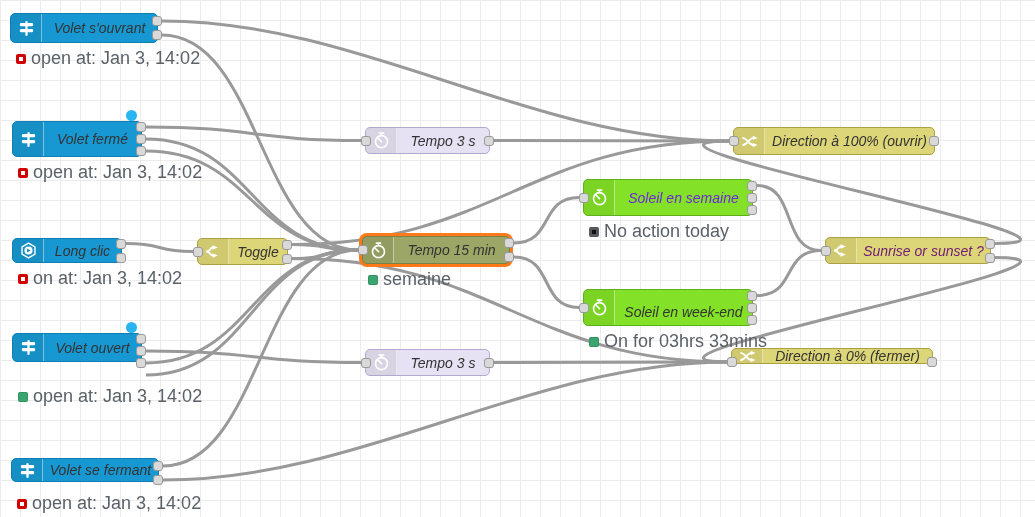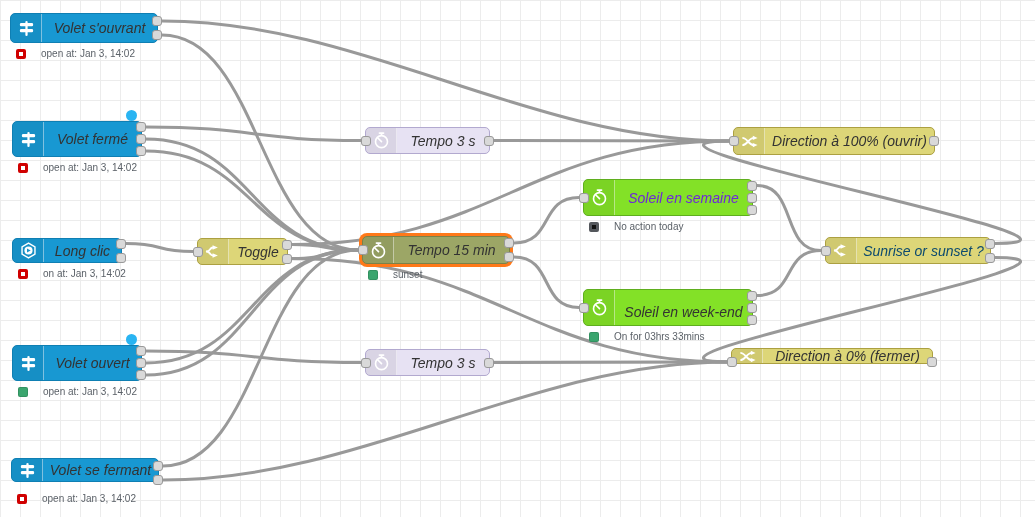--- a/index.html
+++ b/index.html
@@ -26,22 +26,22 @@
   .node-label{
     flex:1;display:flex;align-items:center;justify-content:center;
     font-style:italic;font-size:14px;color:#333;white-space:nowrap;padding:0 6px;overflow:hidden;
   }
   .port{
     position:absolute;width:10px;height:10px;box-sizing:border-box;
     background:#d9d9d9;border:1px solid #999;border-radius:3px;
   }
   .badge{position:absolute;top:-12px;right:4px;width:11px;height:11px;border-radius:50%;}
   .status{
-    position:absolute;display:flex;align-items:center;gap:15px;
-    font-size:10px;white-space:nowrap;
+    position:absolute;display:flex;align-items:center;gap:5px;
+    font-size:18px;white-space:nowrap;
   }
   .sicon{width:10px;height:10px;border-radius:2px;box-sizing:border-box;flex:0 0 10px;}
 </style>
 </head>
 <body>
 
 <div id="canvas" style="width: 1035px; height: 517px;">
   <svg id="wires" xmlns="http://www.w3.org/2000/svg" viewBox="0 0 1035 517">
       <path d="M 162 21 C 362 21 529 141 729 141" stroke="#999999"></path>
       <path d="M 162 35 C 260 35 260 250 358 250" stroke="#999999"></path>
@@ -114,21 +114,21 @@
         </svg>
       </div>
       <span class="node-label" style="color: rgb(51, 51, 51);">Long clic</span>
       <span class="port" style="right: -5px; top: -0.5px; background: rgb(217, 217, 217); border-color: rgb(153, 153, 153);"></span>
       <span class="port" style="right: -5px; top: 13.5px; background: rgb(217, 217, 217); border-color: rgb(153, 153, 153);"></span>
     </div>
     <div class="status" style="left: 18px; top: 268px; color: rgb(91, 97, 104);">
       <span class="sicon" style="border: 3px solid rgb(208, 0, 0); background: rgb(255, 255, 255);"></span>
       <span>on at: Jan 3, 14:02</span>
     </div>
-    <div class="node" style="left: 12px; top: 345px; width: 130px; height: 36px; background: rgb(24, 152, 210); border-color: rgb(15, 127, 179);">
+    <div class="node" style="left: 12px; top: 333px; width: 130px; height: 29px; background: rgb(24, 152, 210); border-color: rgb(15, 127, 179);">
       <div class="icon-strip">
         <svg viewBox="0 0 20 20">
           <g fill="#fff">
             <rect x="8.8" y="2" width="2.4" height="16" rx="1.2"></rect>
             <rect x="3" y="4.3" width="14" height="3.4" rx="1.4"></rect>
             <rect x="3" y="10.6" width="14" height="3.4" rx="1.4"></rect>
           </g>
         </svg>
       </div>
       <span class="node-label" style="color: rgb(51, 51, 51);">Volet ouvert</span>
@@ -201,21 +201,21 @@
           </g>
         </svg>
       </div>
       <span class="node-label" style="color: rgb(51, 51, 51);">Tempo 15 min</span>
       <span class="port" style="left: -5px; top: 8px; background: rgb(217, 217, 217); border-color: rgb(153, 153, 153);"></span>
       <span class="port" style="right: -5px; top: 1px; background: rgb(217, 217, 217); border-color: rgb(153, 153, 153);"></span>
       <span class="port" style="right: -5px; top: 15px; background: rgb(217, 217, 217); border-color: rgb(153, 153, 153);"></span>
     </div>
     <div class="status" style="left: 368px; top: 269px; color: rgb(91, 97, 104);">
       <span class="sicon" style="background: rgb(58, 165, 110); border: 1px solid rgba(0, 0, 0, 0.12);"></span>
-      <span>sunset</span>
+      <span>semaine</span>
     </div>
     <div class="node" style="left: 583px; top: 179px; width: 170px; height: 37px; background: rgb(131, 225, 39); border-color: rgb(95, 174, 30);">
       <div class="icon-strip">
         <svg viewBox="0 0 20 20">
           <g stroke="#fff" fill="none">
             <circle cx="10" cy="11.2" r="6.3" stroke-width="1.7"></circle>
             <path d="M10 11.2 L5.9 7.1" stroke-width="1.7" stroke-linecap="round"></path>
             <path d="M7.9 2.2 h4.2" stroke-width="1.9" stroke-linecap="round"></path>
             <path d="M10 2.4 v2.4" stroke-width="1.9"></path>
           </g>
@@ -271,21 +271,21 @@
       <div class="icon-strip">
         <svg viewBox="0 0 20 20">
           <g stroke="#fff" stroke-width="2.1" fill="none" stroke-linecap="round">
             <path d="M3 10 C6.5 10 6 5.8 9.5 5.8"></path>
             <path d="M3 10 C6.5 10 6 14.2 9.5 14.2"></path>
           </g>
           <path d="M9 3.4 L14.6 5.8 L9 8.2 Z" fill="#fff"></path>
           <path d="M9 11.8 L14.6 14.2 L9 16.6 Z" fill="#fff"></path>
         </svg>
       </div>
-      <span class="node-label" style="color: #0c4a6e;">Sunrise or sunset ?</span>
+      <span class="node-label" style="color: #701a75;">Sunrise or sunset ?</span>
       <span class="port" style="left: -5px; top: 7.5px; background: rgb(217, 217, 217); border-color: rgb(153, 153, 153);"></span>
       <span class="port" style="right: -5px; top: 0.5px; background: rgb(217, 217, 217); border-color: rgb(153, 153, 153);"></span>
       <span class="port" style="right: -5px; top: 14.5px; background: rgb(217, 217, 217); border-color: rgb(153, 153, 153);"></span>
     </div>
     <div class="node" style="left: 365px; top: 349px; width: 125px; height: 27px; background: rgb(231, 226, 243); border-color: rgb(178, 169, 207);">
       <div class="icon-strip">
         <svg viewBox="0 0 20 20">
           <g stroke="#fff" fill="none">
             <circle cx="10" cy="11.2" r="6.3" stroke-width="1.7"></circle>
             <path d="M10 11.2 L5.9 7.1" stroke-width="1.7" stroke-linecap="round"></path>

